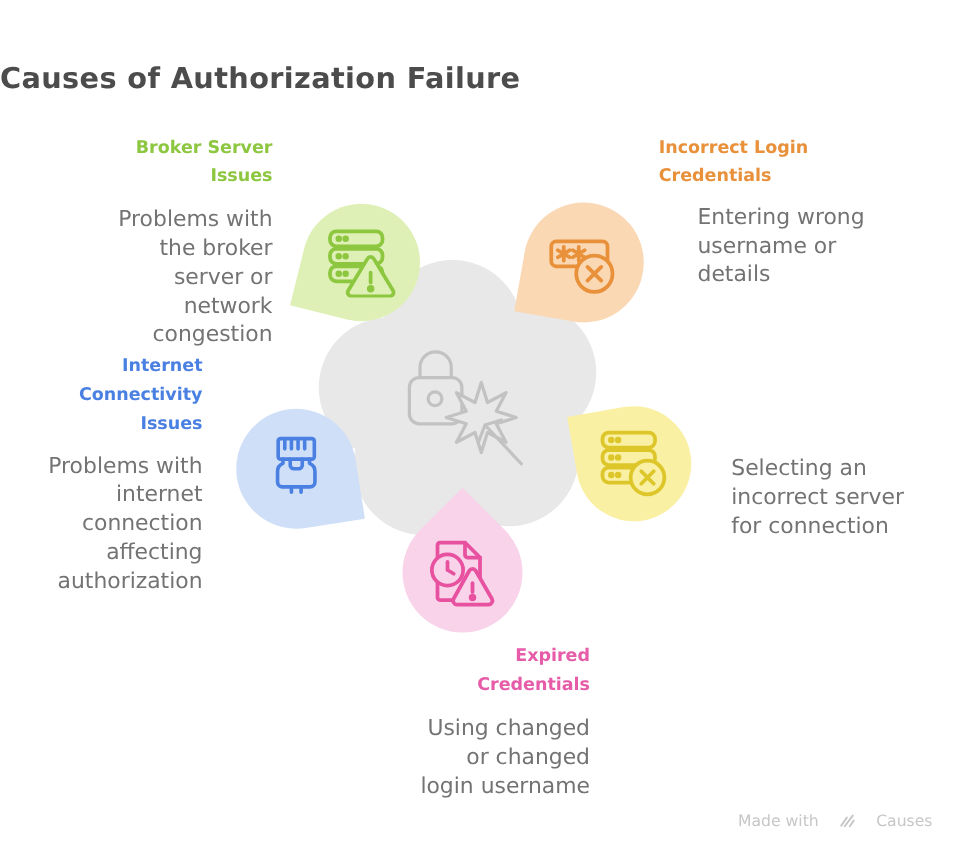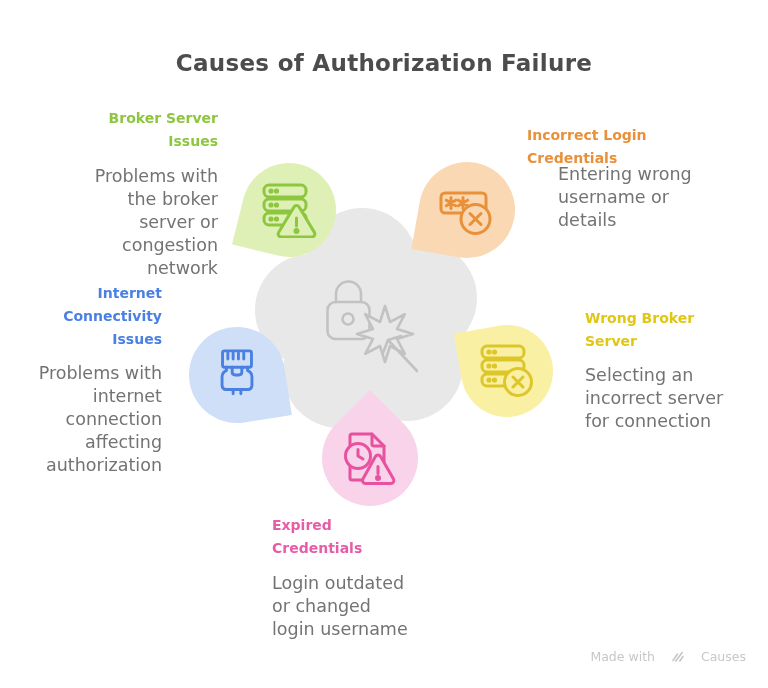--- a/index.html
+++ b/index.html
@@ -2,33 +2,33 @@
 <html><head>
 <meta charset="utf-8">
 <style>
   html,body { margin:0; padding:0; background:#ffffff; }
   .canvas {
     position:relative; width:768px; height:688px; background:#ffffff;
     font-family:"DejaVu Sans","Liberation Sans",sans-serif; overflow:hidden;
   }
   .page-title {
     position:absolute; top:50px; left:0; width:768px; margin:0;
-    text-align:center; font-size:23px; font-weight:700; color:#4c4c4c;
+    text-align:left; font-size:23px; font-weight:700; color:#4c4c4c;
     letter-spacing:0.3px;
   }
   .lobe { position:absolute; width:112px; height:112px; border-radius:50%; background:#e8e8e8; z-index:1; }
   .core { position:absolute; width:120px; height:120px; border-radius:50%; background:#e8e8e8; z-index:1; }
   .center-art { position:absolute; left:322px; top:272px; z-index:2; }
   .petal {
     position:absolute; z-index:3; display:flex; align-items:center; justify-content:center;
   }
   .heading { position:absolute; z-index:4; font-size:14px; font-weight:700; line-height:23px; }
   .body-text { position:absolute; z-index:4; font-size:17.5px; line-height:23px; color:#737373; }
   .right  { text-align:right; }
-  .center { text-align:left; }
+  .center { text-align:right; }
   .left   { text-align:left; }
   .watermark {
     position:absolute; top:649px; right:22px; z-index:4;
     display:flex; align-items:center; gap:16px;
     font-size:12.5px; color:#c7c7c7;
   }
 </style>
 </head>
 <body>
 
@@ -129,38 +129,34 @@
   </div>
 
   <div class="heading right" style="left:18px; top:107px; width:200px; color:#8dc63f;">
     <div>Broker Server</div>
     <div>Issues</div>
   </div>
   <div class="body-text right" style="left:18px; top:165px; width:200px;">
     <div>Problems with</div>
     <div>the broker</div>
     <div>server or</div>
+    <div>network</div>
     <div>congestion</div>
-    <div>network</div>
   </div>
 
-  <div class="heading left" style="left:527px; top:107px; width:230px; color:#e8903a;margin-top:17px;">
+  <div class="heading left" style="left:527px; top:107px; width:230px; color:#e8903a;">
     <div>Incorrect Login</div>
     <div>Credentials</div>
   </div>
   <div class="body-text left" style="left:558px; top:163px; width:230px;">
     <div>Entering wrong</div>
     <div>username or</div>
     <div>details</div>
   </div>
 
-  <div class="heading left" style="left:585px; top:307px; width:180px; color:#e0c713;">
-    <div>Wrong Broker</div>
-    <div>Server</div>
-  </div>
   <div class="body-text left" style="left:585px; top:364px; width:180px;">
     <div>Selecting an</div>
     <div>incorrect server</div>
     <div>for connection</div>
   </div>
 
   <div class="heading right" style="left:0px; top:282px; width:162px; color:#4a80e2;">
     <div>Internet</div>
     <div>Connectivity</div>
     <div>Issues</div>
@@ -171,21 +167,21 @@
     <div>connection</div>
     <div>affecting</div>
     <div>authorization</div>
   </div>
 
   <div class="heading center" style="left:272px; top:514px; width:200px; color:#e65ca8;">
     <div>Expired</div>
     <div>Credentials</div>
   </div>
   <div class="body-text center" style="left:272px; top:572px; width:200px;">
-    <div>Login outdated</div>
+    <div>Using changed</div>
     <div>or changed</div>
     <div>login username</div>
   </div>
 
   <div class="watermark">
     <span>Made with</span>
     <svg width="14" height="13" viewBox="0 0 14 13">
       <g fill="none" stroke="#c7c7c7" stroke-width="1.6" stroke-linecap="round">
         <path d="M2,10.5 L6.5,4"></path>
         <path d="M4.8,11 L11.2,2.5"></path>

